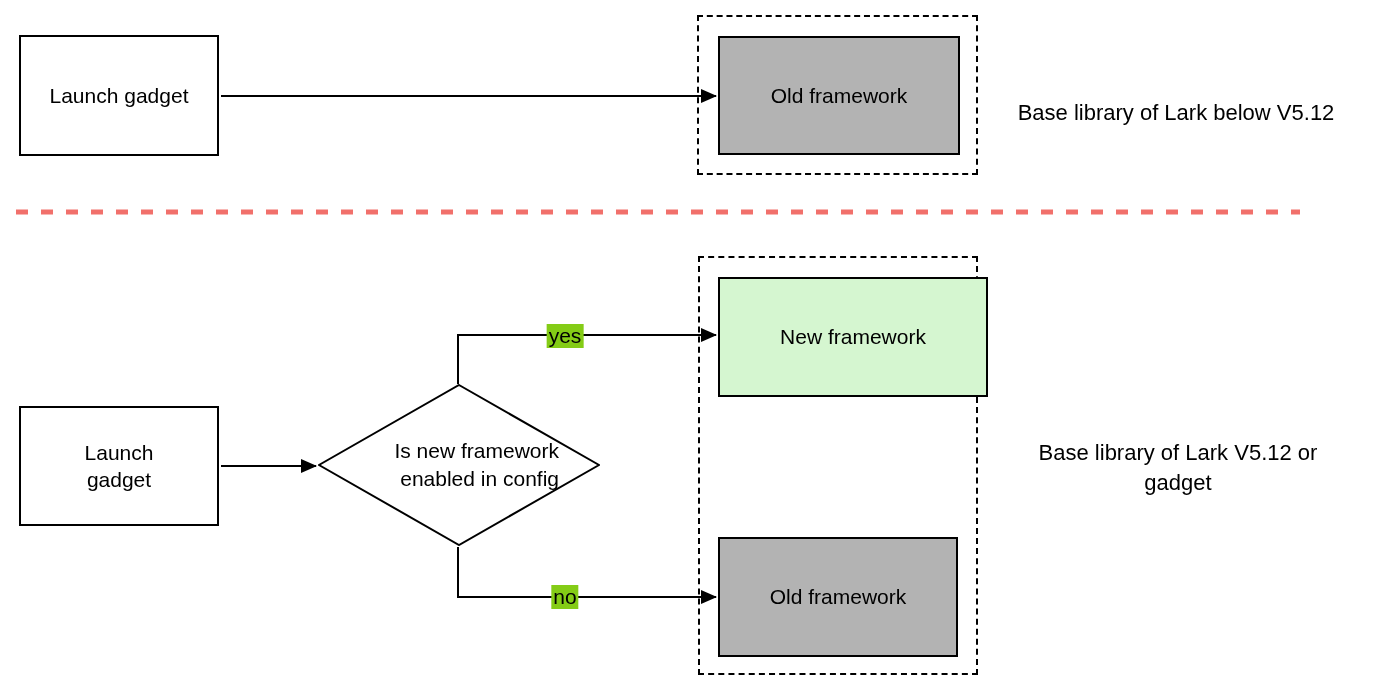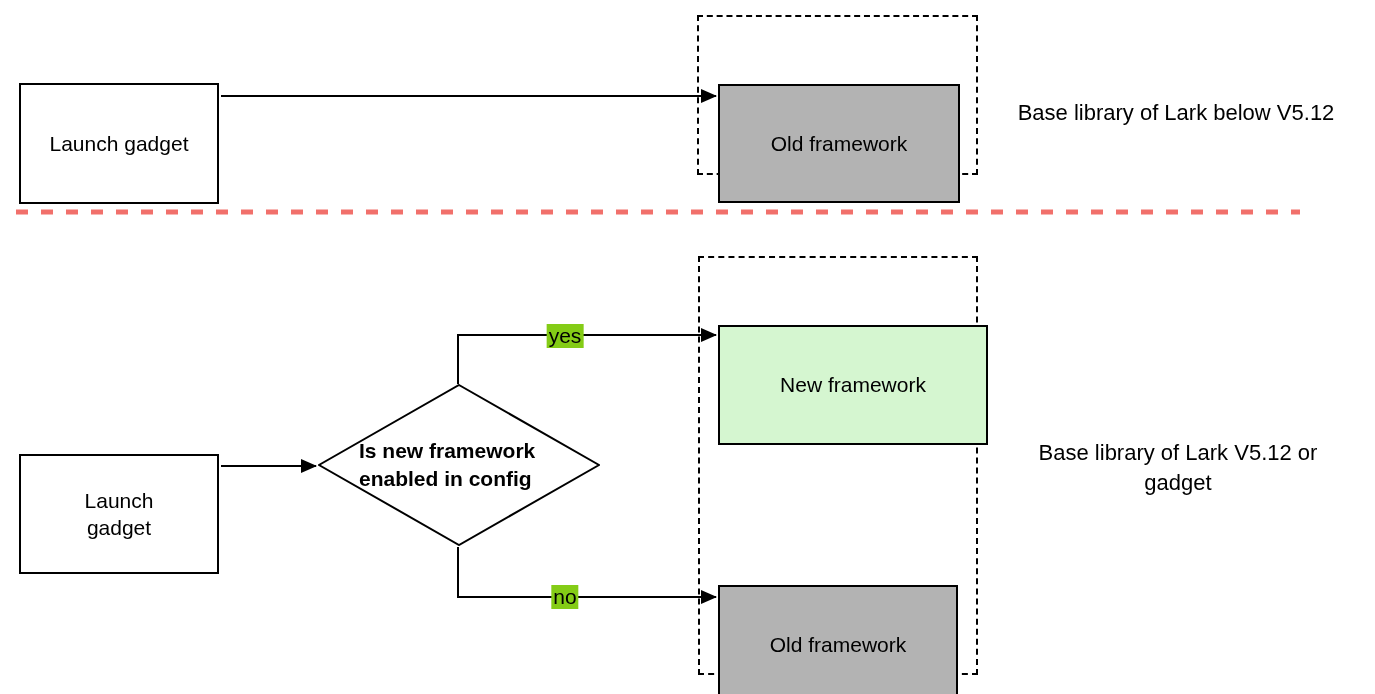--- a/index.html
+++ b/index.html
@@ -28,21 +28,20 @@
     box-sizing: border-box;
     border: 2px solid #000000;
     background: #ffffff;
     display: flex;
     align-items: center;
     justify-content: center;
     text-align: center;
     font-size: 21px;
     line-height: 1.3;
     z-index: 2;
-    margin-top: 48px;
   }
   .dashed-container {
     position: absolute;
     box-sizing: border-box;
     border: 2px dashed #000000;
     background: transparent;
     z-index: 0;
   }
   .process-top    { left: 19px;  top: 35px;  width: 200px; height: 121px; }
   .gray-top       { left: 718px; top: 36px;  width: 242px; height: 119px; background: #b3b3b3; }
@@ -65,24 +64,23 @@
     left: 318px; top: 384px;
     width: 282px; height: 162px;
     z-index: 2;
   }
   .diamond-wrap svg { position: absolute; left: 0; top: 0; }
   .diamond-label {
     position: absolute;
     left: 50%; top: 50%;
     transform: translate(-50%, -50%);
     width: 200px;
-    text-align: left;
+    text-align: right;
     font-size: 21px;
     line-height: 1.35;
-    font-weight: bold;
   }
   .edge-label {
     position: absolute;
     transform: translate(-50%, -50%);
     background: #84cc16;
     padding: 0 2px;
     font-size: 21px;
     z-index: 3;
   }
   .edge-label-yes { left: 565px; top: 336px; }

